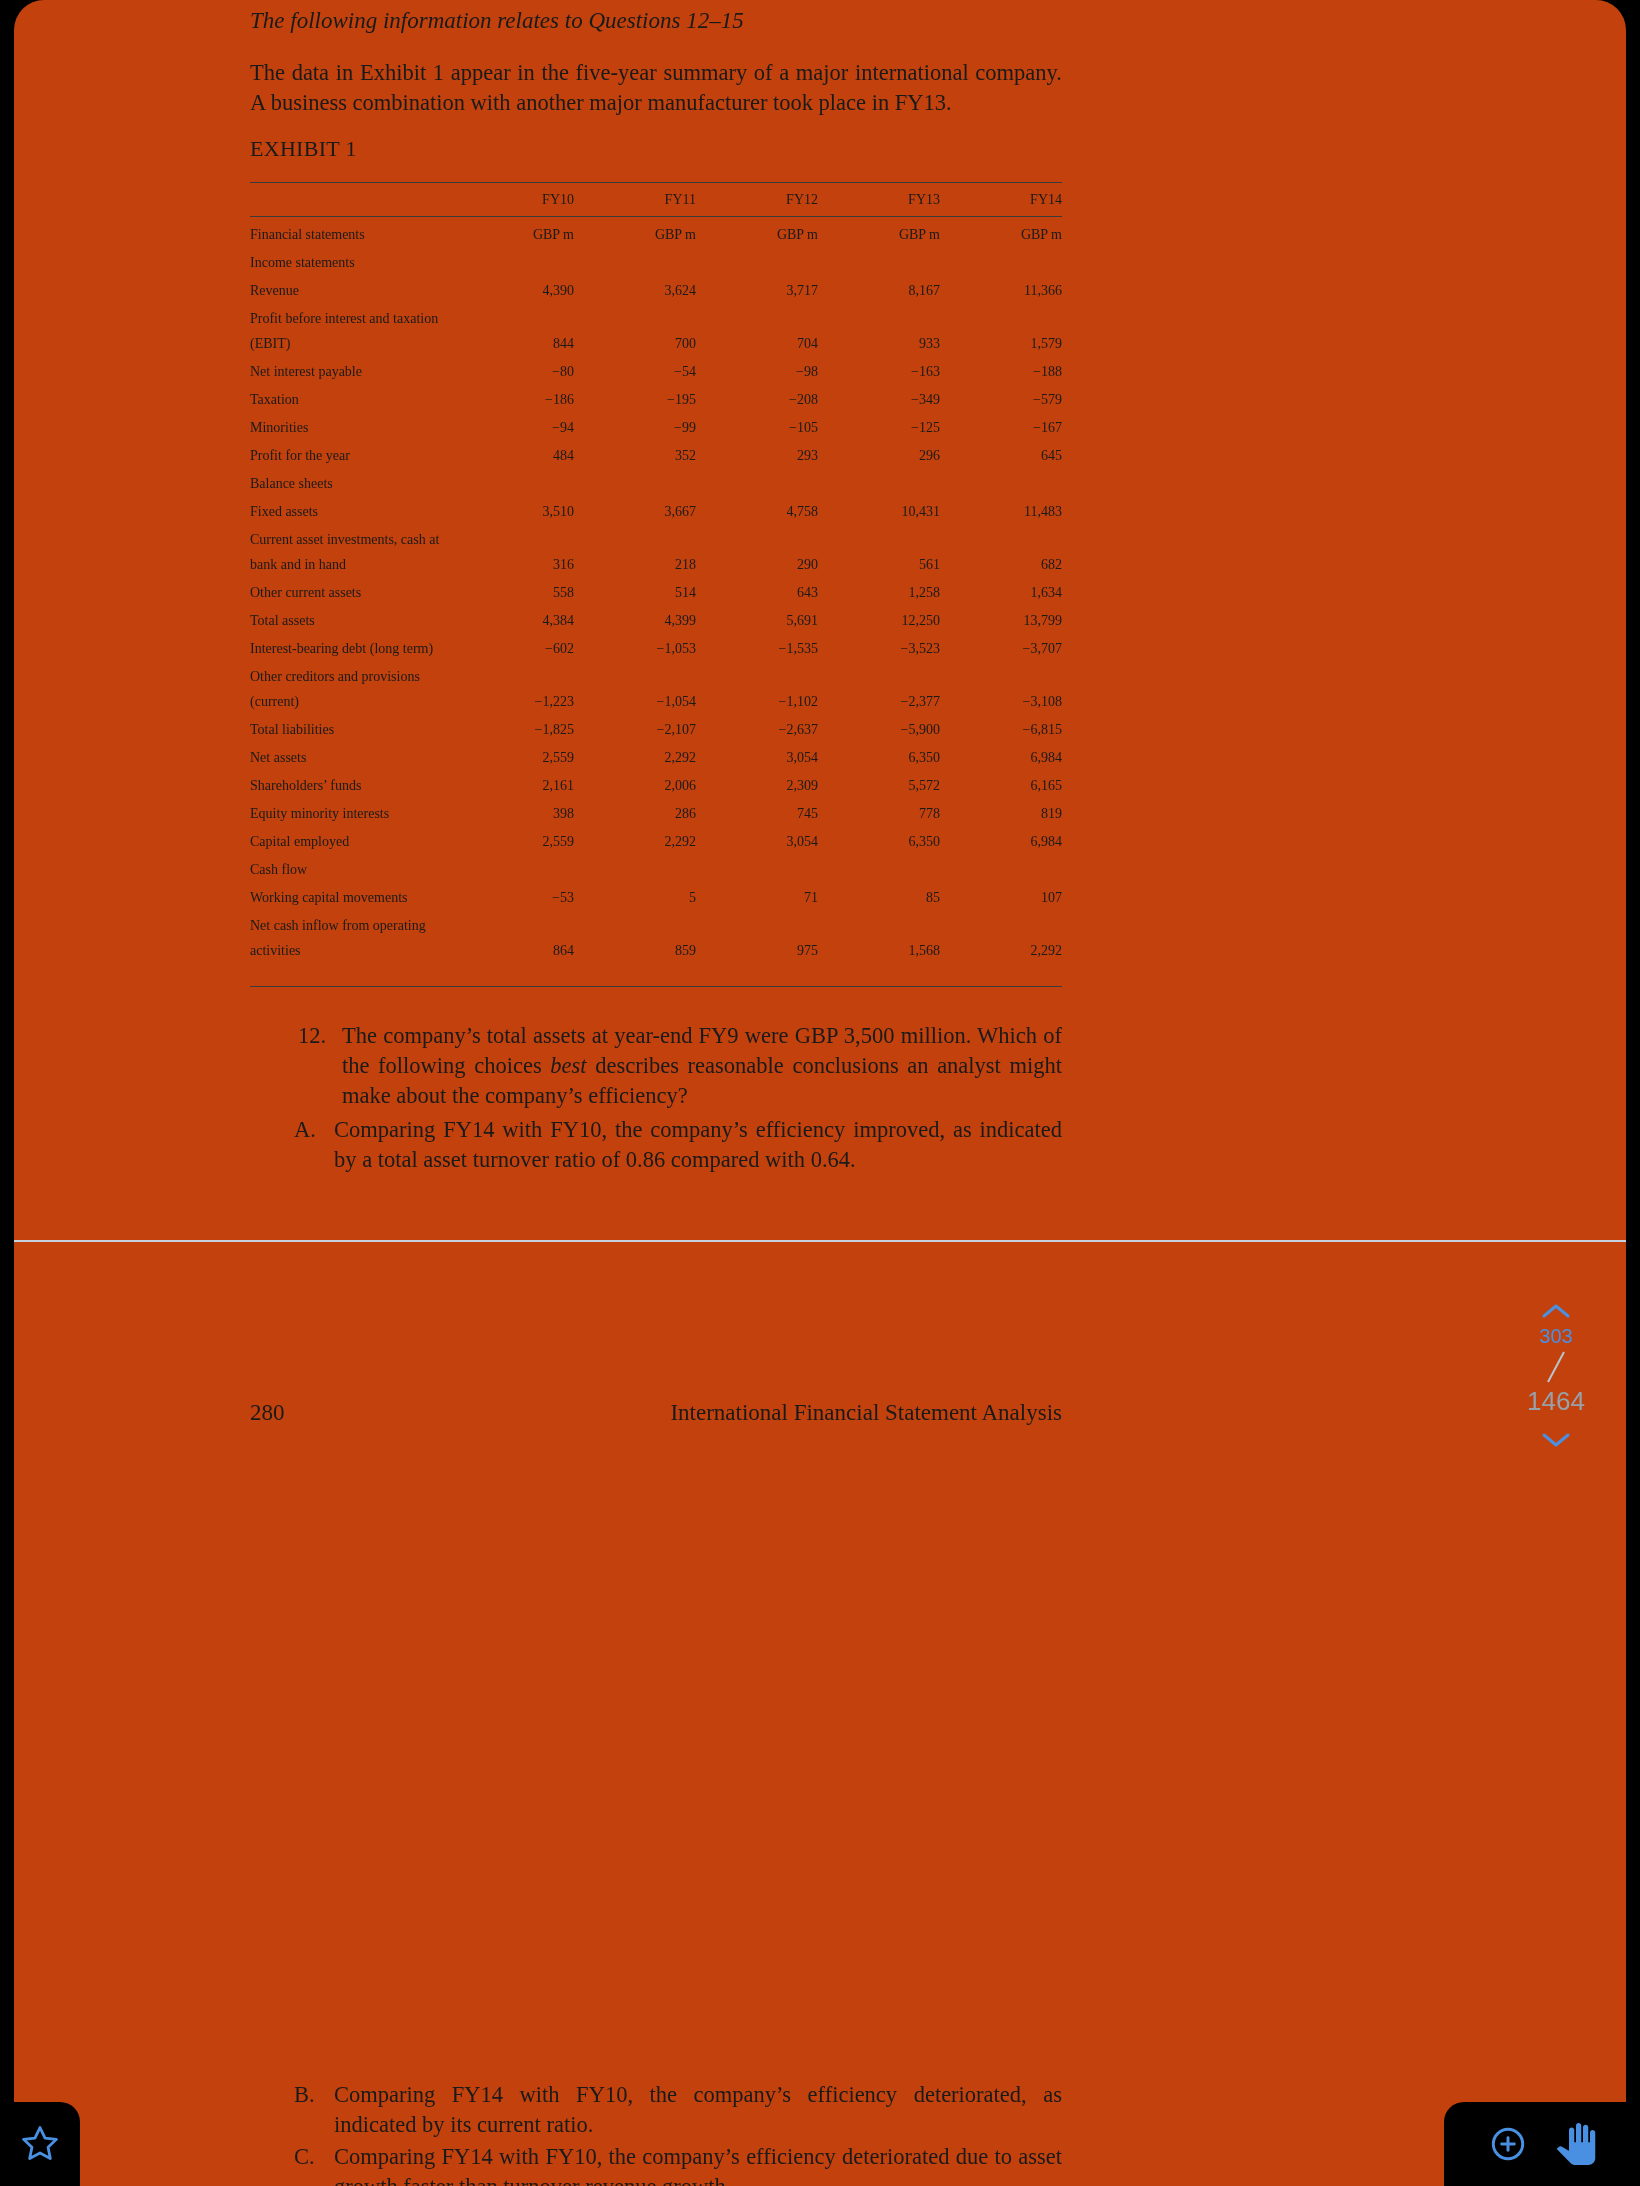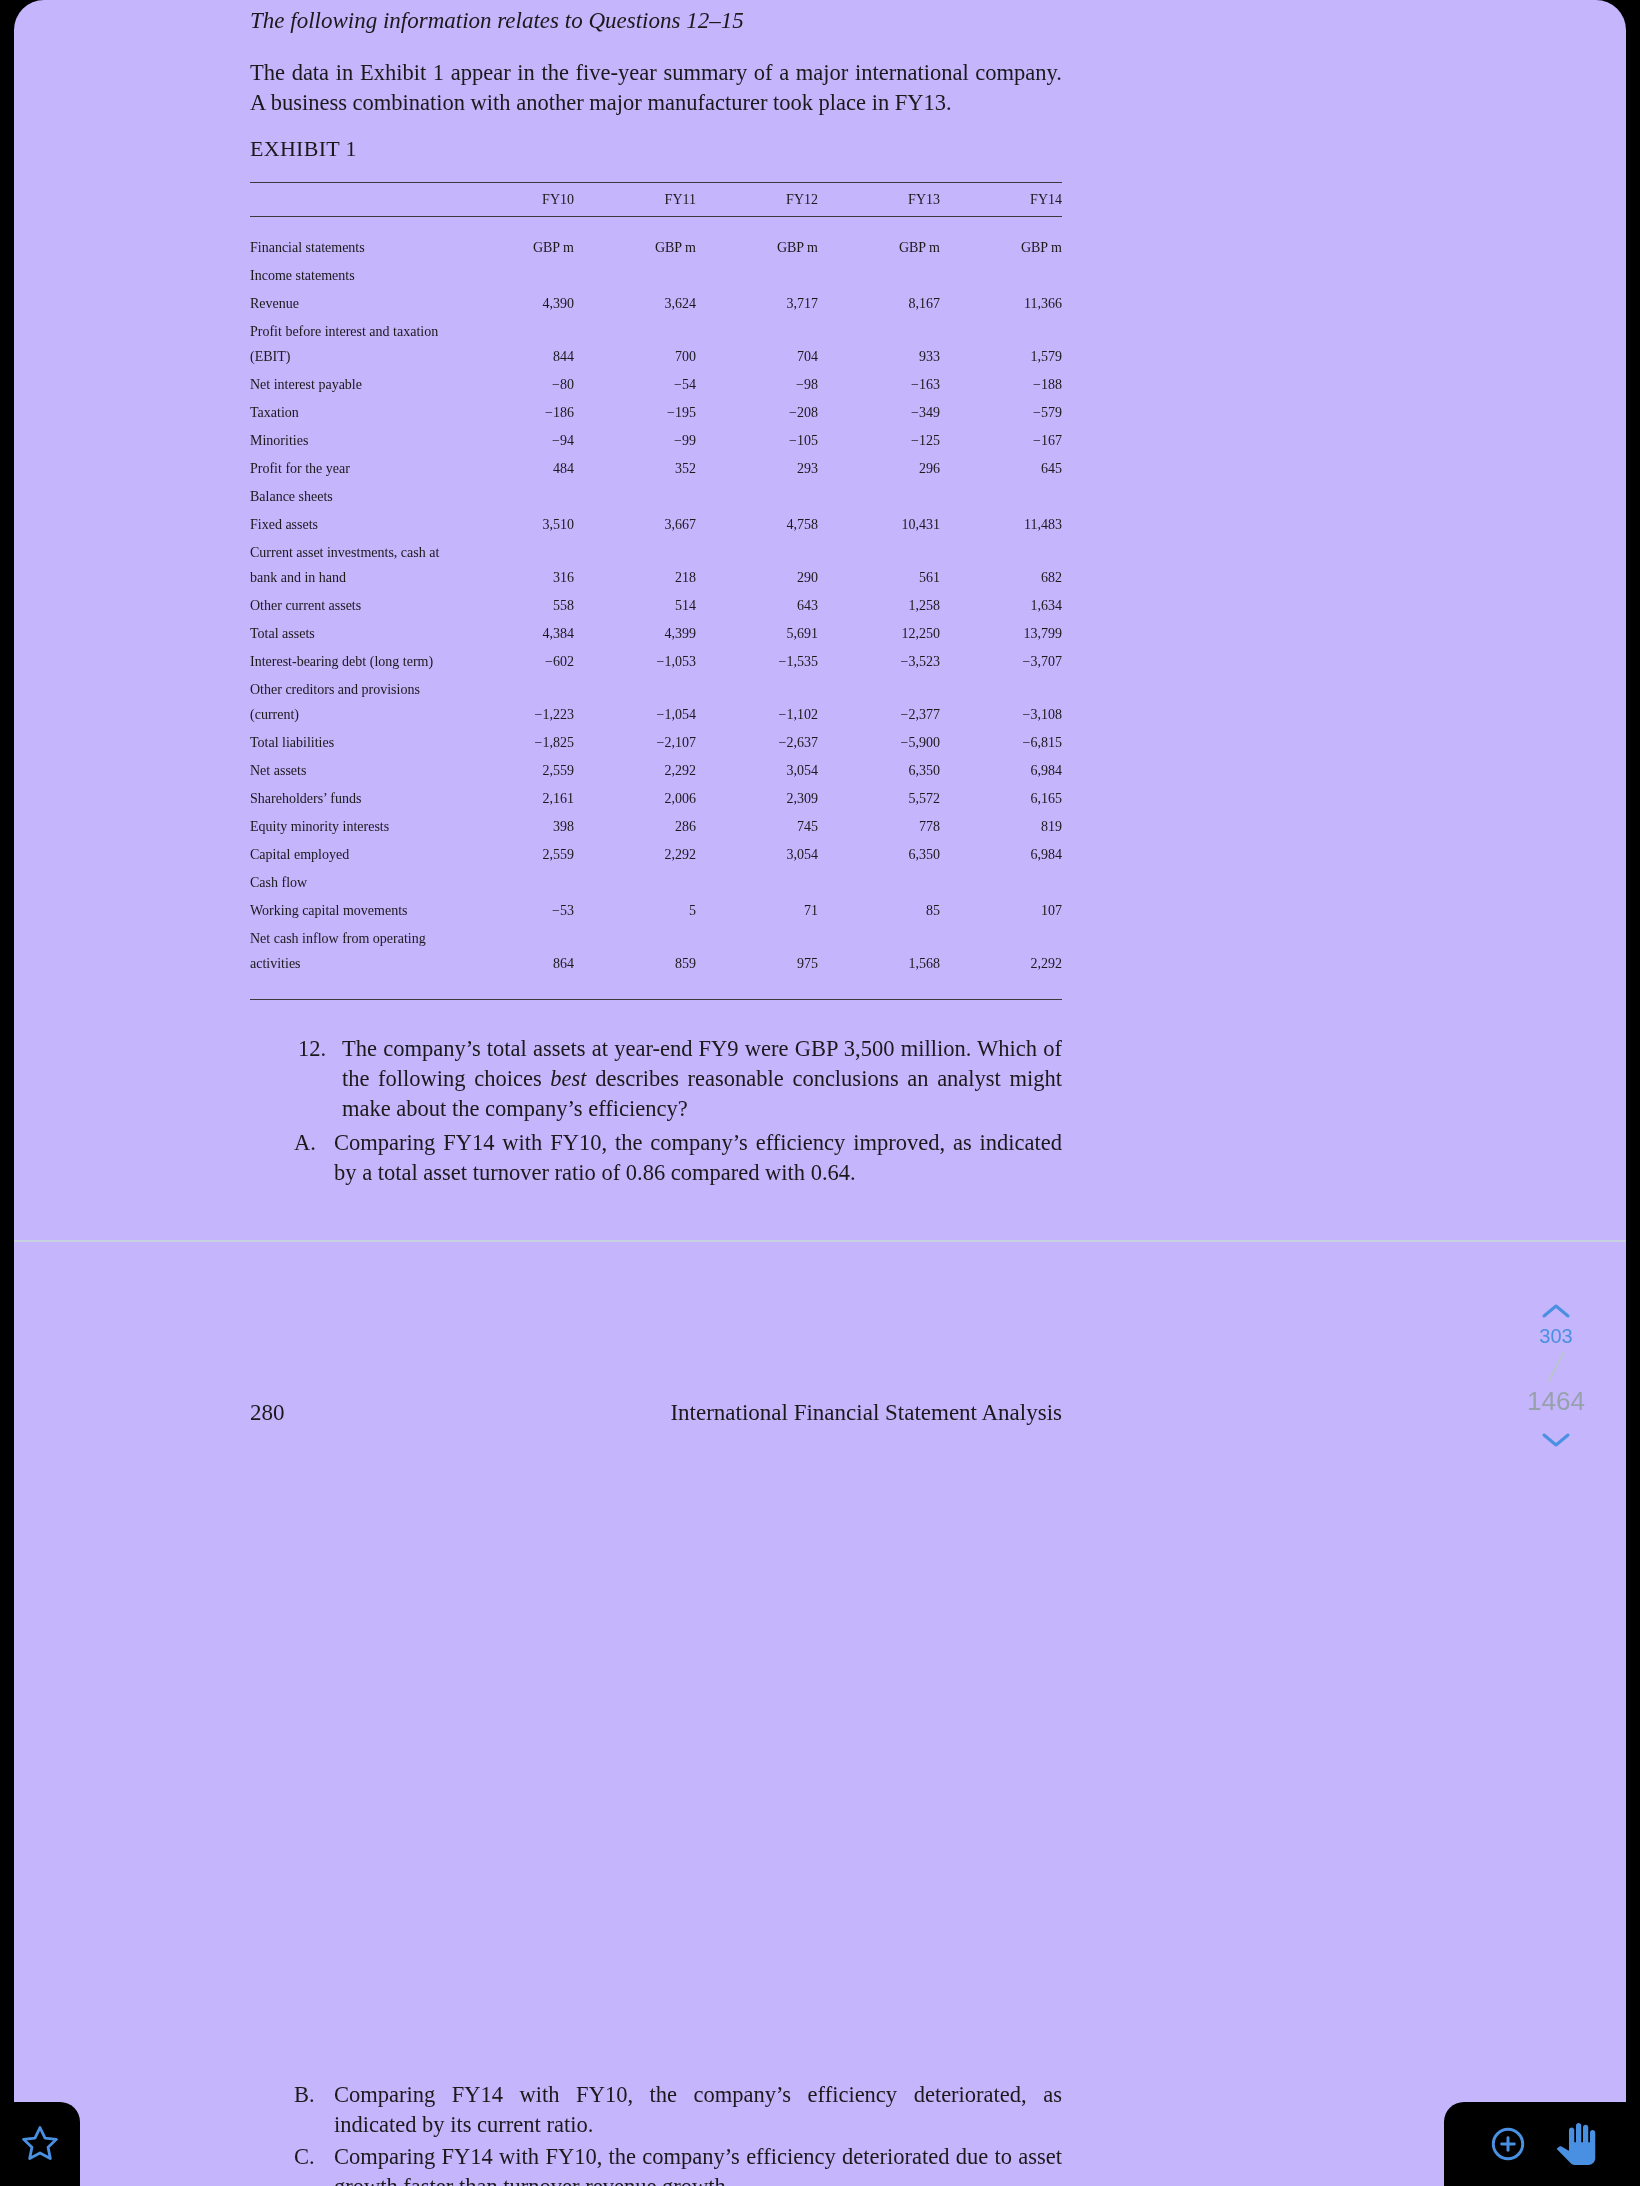--- a/index.html
+++ b/index.html
@@ -1,31 +1,31 @@
 <!DOCTYPE html>
 <html style="--accent: #4a90e2; --muted_page_total: #97a1ab; --separator_line: #c6d2e0; --panel_black: #000000;"><head>
 <meta charset="utf-8">
 <style>
   html,body{margin:0;padding:0;background:#000;}
   .viewport{position:relative;width:1640px;height:2186px;background:#000;overflow:hidden;
             font-family:"Liberation Serif","DejaVu Serif",serif;}
-  .screen{position:absolute;left:14px;right:14px;top:0;bottom:0;background:#c4b5fd;border-radius:30px;}
+  .screen{position:absolute;left:14px;right:14px;top:0;bottom:0;background:#c2410c;border-radius:30px;}
 
   
   .content{position:absolute;left:236px;top:0;width:812px;color:#1a1a1a;}
   .intro-heading{font-style:italic;font-size:23px;margin-top:8px;}
   .para{font-size:22.5px;line-height:30px;text-align:justify;margin:24px 0 0;}
   .exhibit-title{font-size:22px;margin-top:18px;letter-spacing:.3px;}
 
   table.exhibit{width:100%;border-collapse:collapse;margin-top:20px;font-size:14px;color:#1a1a1a;}
   .exhibit th,.exhibit td{font-weight:normal;padding:1.5px 0;vertical-align:bottom;line-height:25px;text-align:left;}
   .exhibit .num{text-align:right;white-space:nowrap;width:112px;padding-left:10px;}
   .exhibit .rowlabel{padding-right:6px;}
   .exhibit thead tr.fy-row th{border-top:1.5px solid #3a3a3a;border-bottom:1.5px solid #3a3a3a;padding:4px 0;}
-  .exhibit thead tr.unit-row th{padding-top:18px;}
+  .exhibit thead tr.unit-row th{padding-top:5px;}
   .exhibit tbody tr:last-child td{border-bottom:1.5px solid #3a3a3a;padding-bottom:23px;}
   .bold{font-weight:bold;}
 
   .question{display:flex;margin-top:34px;font-size:22.5px;line-height:30px;}
   .qnum{width:44px;flex:none;margin-left:48px;}
   .qtext{flex:1;text-align:justify;}
   .option{display:flex;margin-top:4px;padding-left:44px;font-size:22.5px;line-height:30px;}
   .olet{width:40px;flex:none;}
   .otext{flex:1;text-align:justify;}
 

